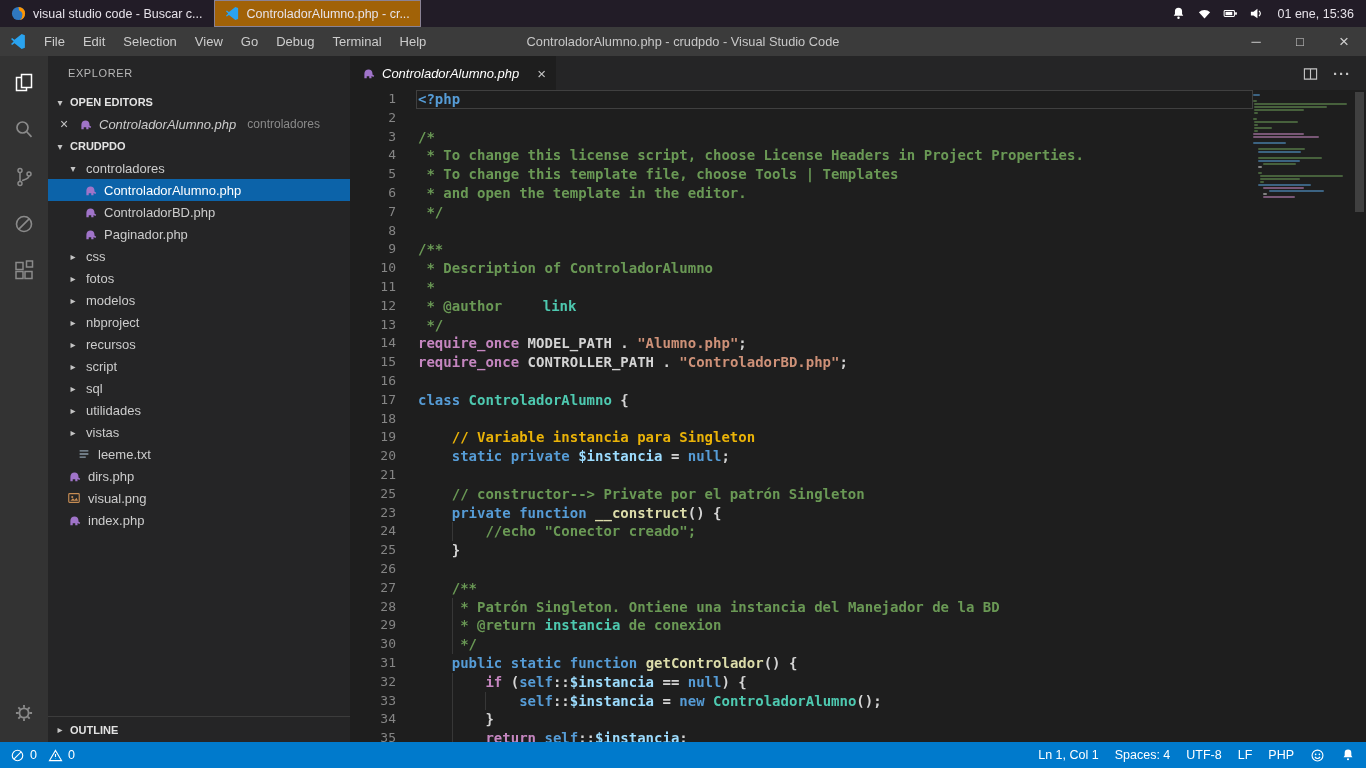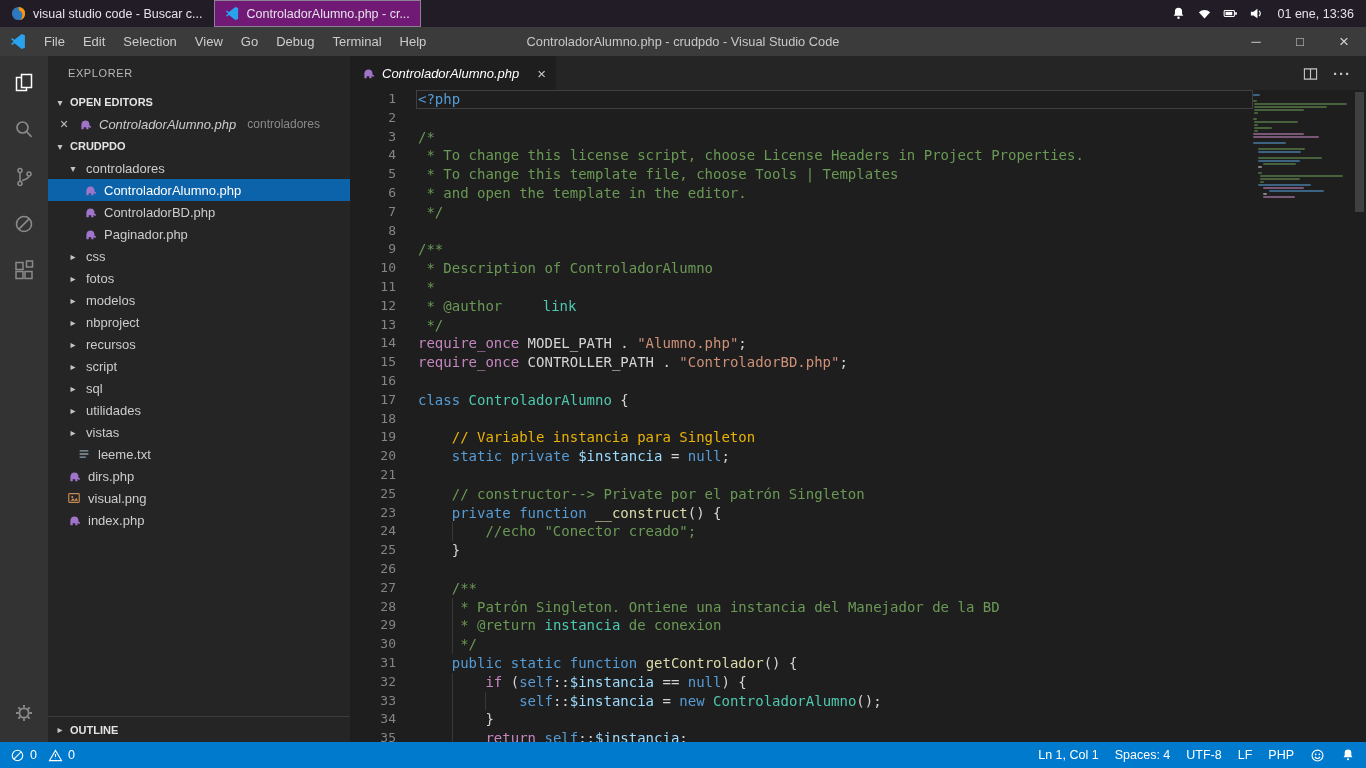--- a/index.html
+++ b/index.html
@@ -6,21 +6,21 @@
   html,body { width:1366px; height:768px; overflow:hidden; background:#000;
               font-family:"Liberation Sans","DejaVu Sans",sans-serif; }
   .screen { position:relative; width:1366px; height:768px; background:#1e1e1e; }
 
   
   .os-bar { position:absolute; top:0; left:0; right:0; height:27px; background:#221c27;
             display:flex; align-items:stretch; color:#e6e2e9; font-size:12.5px; }
   .taskbar { display:flex; flex:1; }
   .task-item { display:flex; align-items:center; gap:7px; padding:0 11px; max-width:230px;
                white-space:nowrap; overflow:hidden; cursor:default; }
-  .task-item.active { background:#701a75; outline:1px solid #8a8294; outline-offset:-1px; }
+  .task-item.active { background:#a16207; outline:1px solid #8a8294; outline-offset:-1px; }
   .ticon { display:flex; width:15px; height:15px; }
   .tray { display:flex; align-items:center; gap:11px; padding:0 12px; }
   .tray-icon { display:flex; width:15px; height:15px; }
   .clock { margin-left:3px; white-space:nowrap; }
 
   
   .titlebar { position:absolute; top:27px; left:0; right:0; height:29px; background:#3b3b3b;
               display:flex; align-items:center; color:#cccccc; font-size:13px; }
   .vsc-logo { display:flex; width:17px; height:17px; margin:0 8px 0 10px; }
   .menubar { display:flex; }
@@ -66,21 +66,21 @@
   .tab-actions { margin-left:auto; display:flex; align-items:center; gap:15px; padding-right:15px; color:#c5c5c5; }
   .more-dots { font-size:15px; font-weight:bold; letter-spacing:1px; }
 
   .editor { position:absolute; top:34px; left:0; right:0; bottom:0; overflow:hidden;
             font-family:"DejaVu Sans Mono","Liberation Mono",monospace; font-size:14px; }
   .code { position:absolute; top:0; left:0; right:113px; bottom:0; overflow:hidden; }
   .code-line { position:relative; display:flex; height:18.8px; line-height:18.8px; white-space:pre; }
   .code-line.current::before { content:""; position:absolute; left:66px; right:0; top:0; bottom:0;
                                border:1px solid #404040; }
   .ln { width:46px; min-width:46px; text-align:right; color:#858585; font-size:13px; z-index:1; }
-  .line-text { position:relative; padding-left:22px; flex:1; z-index:1; }
+  .line-text { position:relative; padding-left:22px; flex:1; z-index:1;font-weight:bold; }
   .guide { position:absolute; top:0; bottom:0; width:1px; background:#373737; }
 
   .minimap { position:absolute; top:0; right:13px; width:100px; bottom:0; }
   .mm-line { position:absolute; height:2px; opacity:.55; border-radius:1px; }
   .vscroll { position:absolute; top:0; right:0; width:13px; bottom:0; }
   .thumb { position:absolute; top:2px; right:2px; width:9px; height:120px; background:rgba(121,121,121,.38); }
 
   
   .statusbar { position:absolute; bottom:0; left:0; right:0; height:26px; background:#007acc;
                color:#ffffff; display:flex; align-items:center; font-size:12.5px; padding:0 10px; }
@@ -134,21 +134,21 @@
             <rect x="12.9" y="6.7" width="1.9" height="2.6" fill="#fff"></rect>
             <rect x="2.7" y="6.2" width="7.2" height="3.6" fill="#fff"></rect>
           </svg>
       </span>
       <span class="tray-icon">
         <svg viewBox="0 0 16 16" width="15" height="15">
             <path d="M2 6v4h2.8L9 13V3L4.8 6z" fill="#fff"></path>
             <path d="M10.7 5.2a4 4 0 0 1 0 5.6" fill="none" stroke="#fff" stroke-width="1.2"></path>
           </svg>
       </span>
-      <span class="clock">01 ene, 13:36</span>
+      <span class="clock">01 ene, 15:36</span>
     </div>
   </div>
 
   <div class="titlebar">
     <span class="vsc-logo">
       <svg viewBox="0 0 16 16" width="17" height="17">
           <path d="M11 1 L14 2.2 V13.8 L11 15 L4.2 9.6 L2 11.3 L1 10.4 L3.4 8 L1 5.6 L2 4.7 L4.2 6.4 Z" fill="#2aa3ef"></path>
         </svg>
     </span>
     <nav class="menubar">

